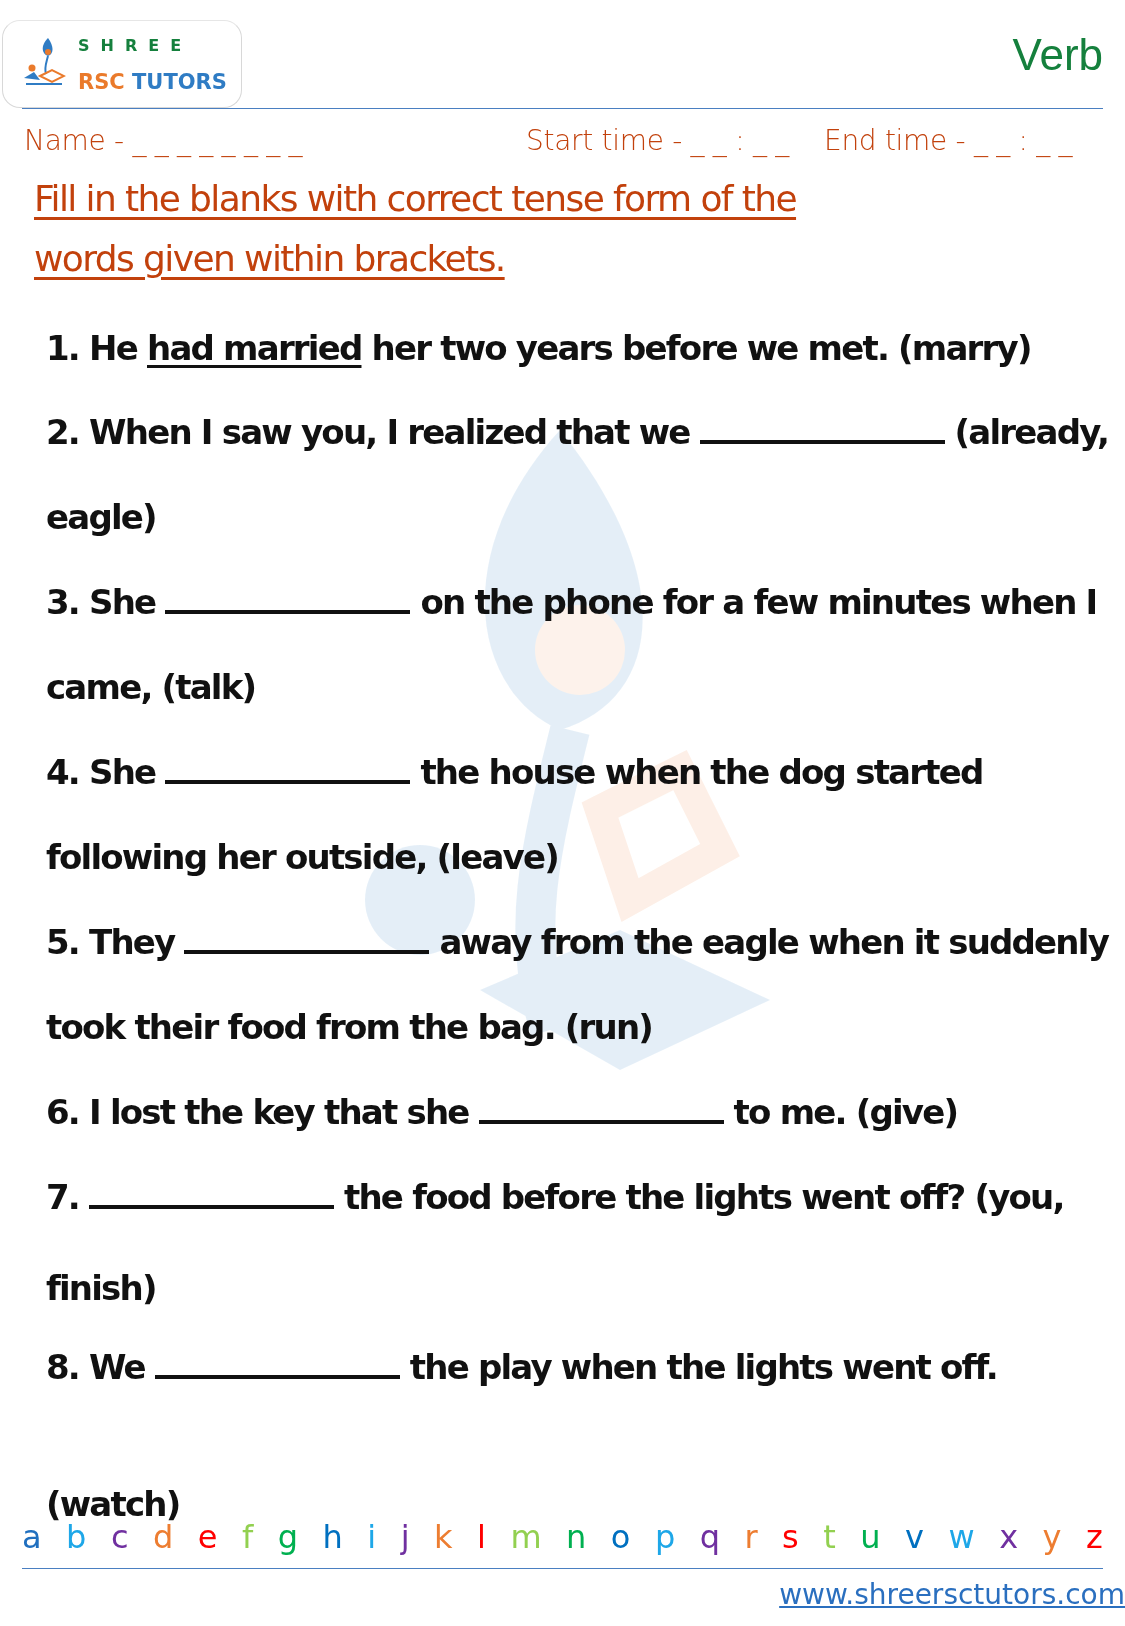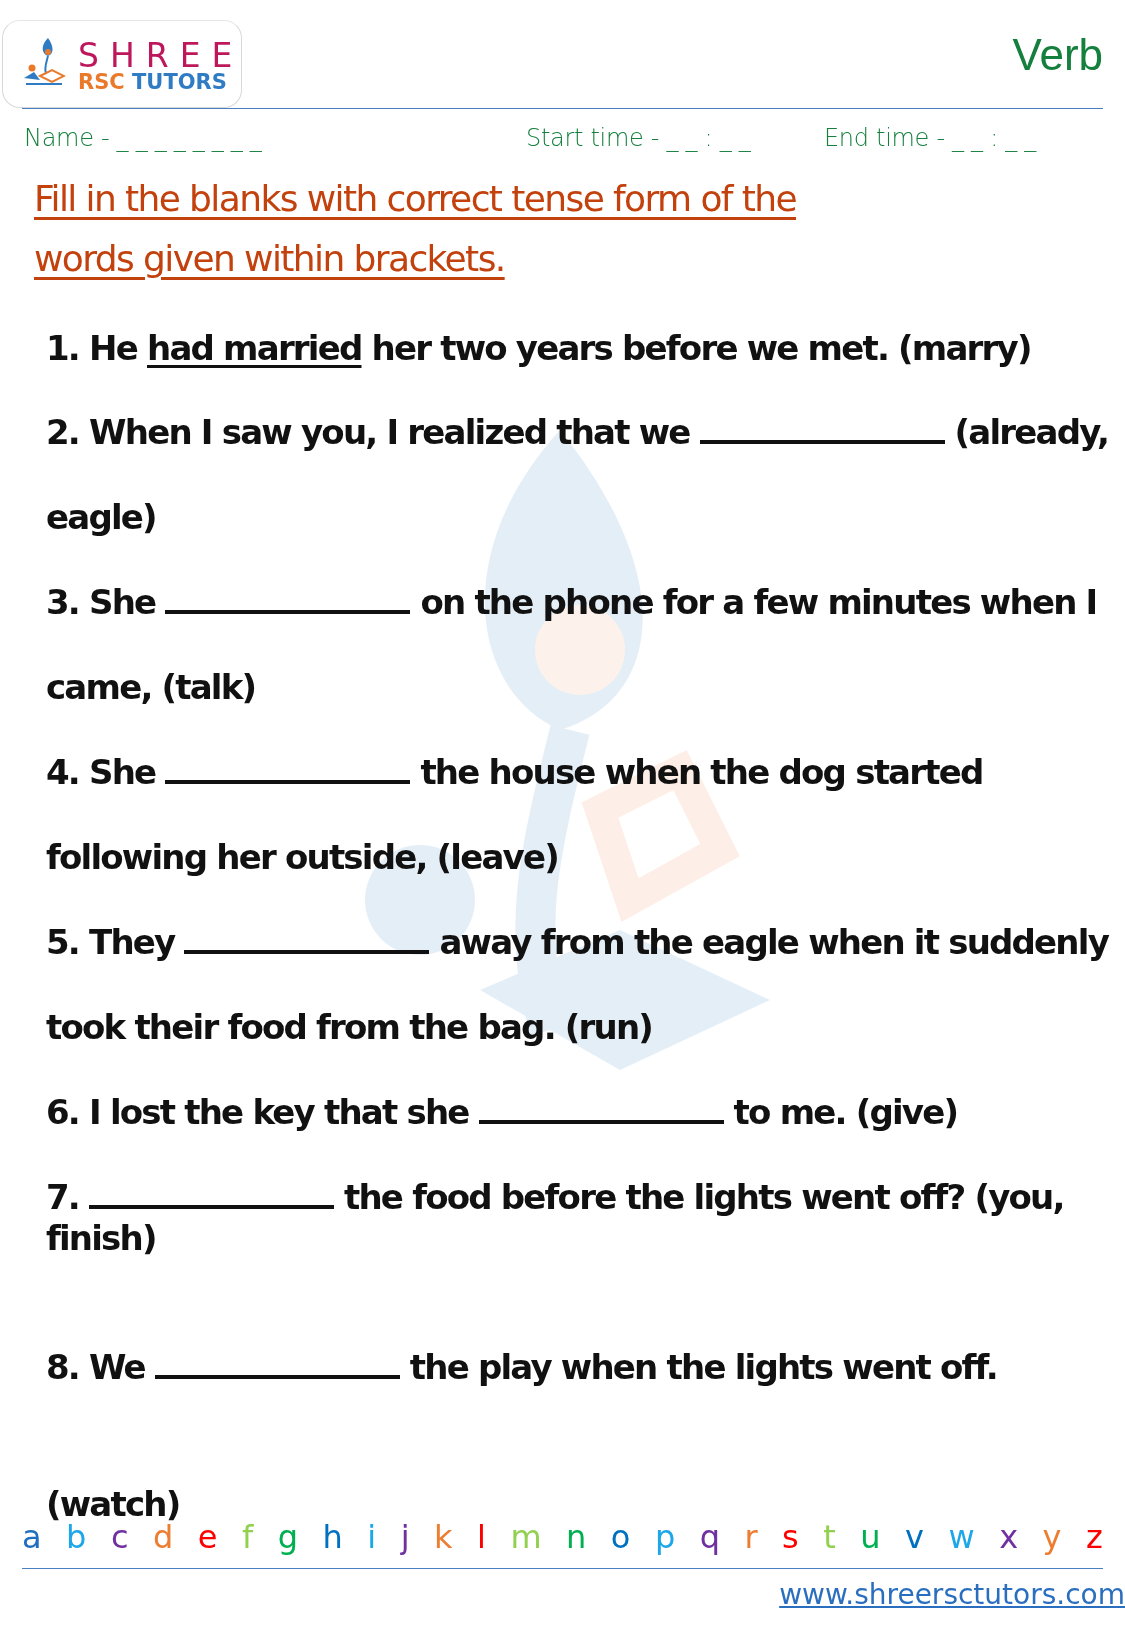--- a/index.html
+++ b/index.html
@@ -1,25 +1,25 @@
 <!DOCTYPE html>
 <html><head>
 <meta charset="utf-8">
 <style>
   html, body { margin:0; padding:0; background:#ffffff; }
   body { width:1125px; height:1626px; position:relative; overflow:hidden; font-family:"Liberation Sans", sans-serif; }
   .logo-box { position:absolute; left:2px; top:20px; width:238px; height:86px; border:1px solid #d8d8d8; border-radius:18px; border-top-color:#e6e6e6; }
   .logo-mark { position:absolute; left:22px; top:36px; width:44px; height:52px; }
-  .logo-shree { position:absolute; left:78px; top:36px; font-size:33px; font-weight:normal; letter-spacing:11px; color:#be185d; font-family:"DejaVu Sans", sans-serif; }
+  .logo-shree { position:absolute; left:78px; top:36px; font-size:16px; font-weight:bold; letter-spacing:11px; color:#15803d; font-family:"DejaVu Sans", sans-serif; }
   .logo-tutors { position:absolute; left:78px; top:70px; font-size:21px; font-weight:bold; font-family:"DejaVu Sans", sans-serif; }
   .logo-tutors .rsc { color:#ea7a2b; }
   .logo-tutors .tut { color:#2f7cc4; }
   .topic { position:absolute; right:22px; top:30px; font-size:44px; color:#15803d; font-family:"Liberation Sans", sans-serif; }
   .hr-top { position:absolute; left:22px; right:22px; top:108px; height:1px; background:#4a7fc1; }
-  .meta { position:absolute; top:124px; font-size:24px; color:#15803d; font-family:"DejaVu Sans", sans-serif; font-weight:300; letter-spacing:-0.3px; }
+  .meta { position:absolute; top:124px; font-size:28px; color:#c2410c; font-family:"DejaVu Sans", sans-serif; font-weight:300; letter-spacing:-0.3px; }
   .instr { position:absolute; left:34px; width:1000px; font-size:36px; color:#c2410c; text-decoration:underline; text-decoration-thickness:3px; text-underline-offset:6px; font-family:"DejaVu Sans", sans-serif; font-weight:normal; letter-spacing:-1.6px; }
   .line { position:absolute; left:46px; font-size:34px; font-weight:bold; color:#111; font-family:"DejaVu Sans", sans-serif; letter-spacing:-1.8px; white-space:nowrap; }
   .ans { text-decoration:underline; text-decoration-thickness:3px; text-underline-offset:5px; }
   .blank { display:inline-block; width:245px; border-bottom:4px solid #111; margin:0 10px; height:1px; vertical-align:baseline; }
   .watermark { position:absolute; left:300px; top:430px; width:480px; height:720px; opacity:0.13; }
   .alpha { position:absolute; left:22px; right:22px; top:1518px; display:flex; justify-content:space-between; font-size:32px; font-family:"DejaVu Sans", sans-serif; }
   .hr-bottom { position:absolute; left:22px; right:22px; top:1568px; height:1px; background:#4a7fc1; }
   .site { position:absolute; left:0; right:0; top:1578px; text-align:right; font-size:28px; color:#2a6fbf; text-decoration:underline; font-family:"DejaVu Sans", sans-serif; }
 </style>
 </head>
@@ -91,21 +91,21 @@
 <div class="line" style="top:1007px">took their food from the bag. (run)</div>
 
 <div class="line" style="top:1092px">
   <span>6.</span>
   <span>I lost the key that she</span><span class="blank"></span><span>to me. (give)</span>
 </div>
 
 <div class="line" style="top:1177px">
   <span>7.</span><span class="blank"></span><span>the food before the lights went off? (you,</span>
 </div>
-<div class="line" style="top:1218px">finish)</div>
+<div class="line" style="top:1268px">finish)</div>
 
 <div class="line" style="top:1347px">
   <span>8.</span>
   <span>We</span><span class="blank"></span><span>the play when the lights went off.</span>
 </div>
 <div class="line" style="top:1484px">(watch)</div>
 
 <div class="alpha" id="alpha">
     <span style="color: rgb(31, 111, 191);">a</span>
     <span style="color: rgb(30, 167, 232);">b</span>

